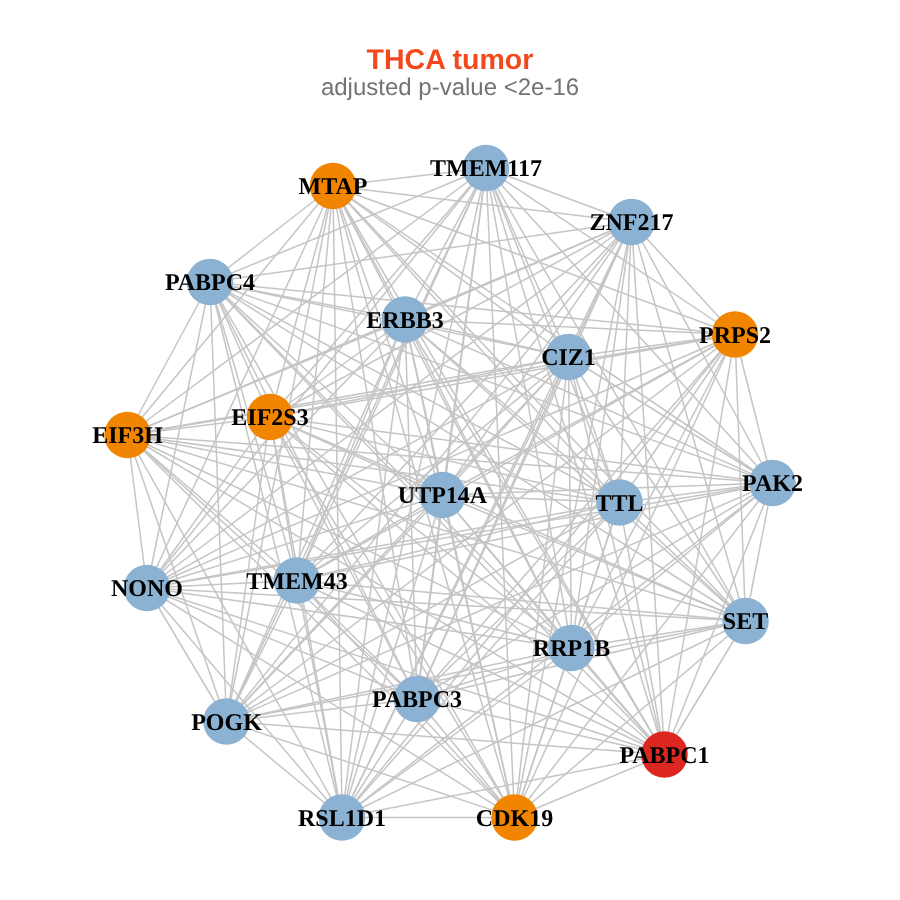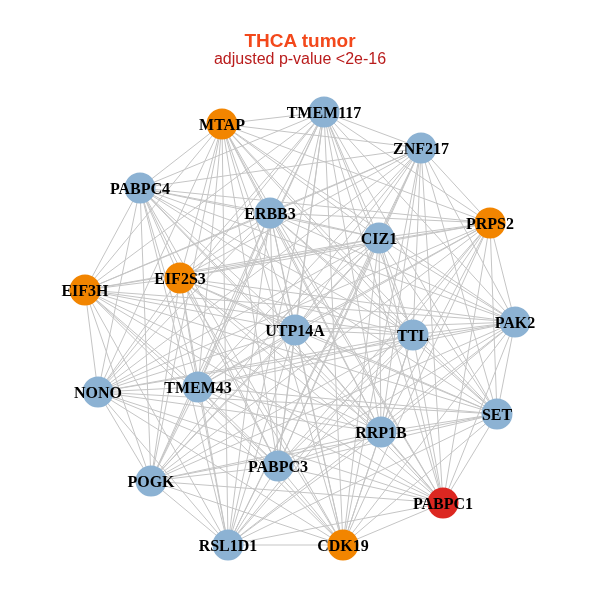--- a/index.html
+++ b/index.html
@@ -55,21 +55,21 @@
     font-size: 16px;
     fill: #000000;
     text-anchor: middle;
   }
 </style>
 </head>
 <body>
 
 <div class="stage">
   <div class="plot-title" style="color: rgb(243, 72, 27);">THCA tumor</div>
-  <div class="plot-subtitle" style="color: #b91c1c;">adjusted p-value &lt;2e-16</div>
+  <div class="plot-subtitle" style="color: #737373;">adjusted p-value &lt;2e-16</div>
   <svg class="network" id="network-svg" width="600" height="600" viewBox="0 0 600 600">
     <g id="edges-layer">
         <line x1="222" y1="124" x2="324" y2="112" class="edge-line" stroke="#C5C5C5"></line>
         <line x1="222" y1="124" x2="421" y2="148" class="edge-line" stroke="#C5C5C5"></line>
         <line x1="222" y1="124" x2="140" y2="188" class="edge-line" stroke="#C5C5C5"></line>
         <line x1="222" y1="124" x2="270" y2="213" class="edge-line" stroke="#C5C5C5"></line>
         <line x1="222" y1="124" x2="490" y2="223" class="edge-line" stroke="#C5C5C5"></line>
         <line x1="222" y1="124" x2="379" y2="238" class="edge-line" stroke="#C5C5C5"></line>
         <line x1="222" y1="124" x2="180" y2="278" class="edge-line" stroke="#C5C5C5"></line>
         <line x1="222" y1="124" x2="85" y2="290" class="edge-line" stroke="#C5C5C5"></line>

